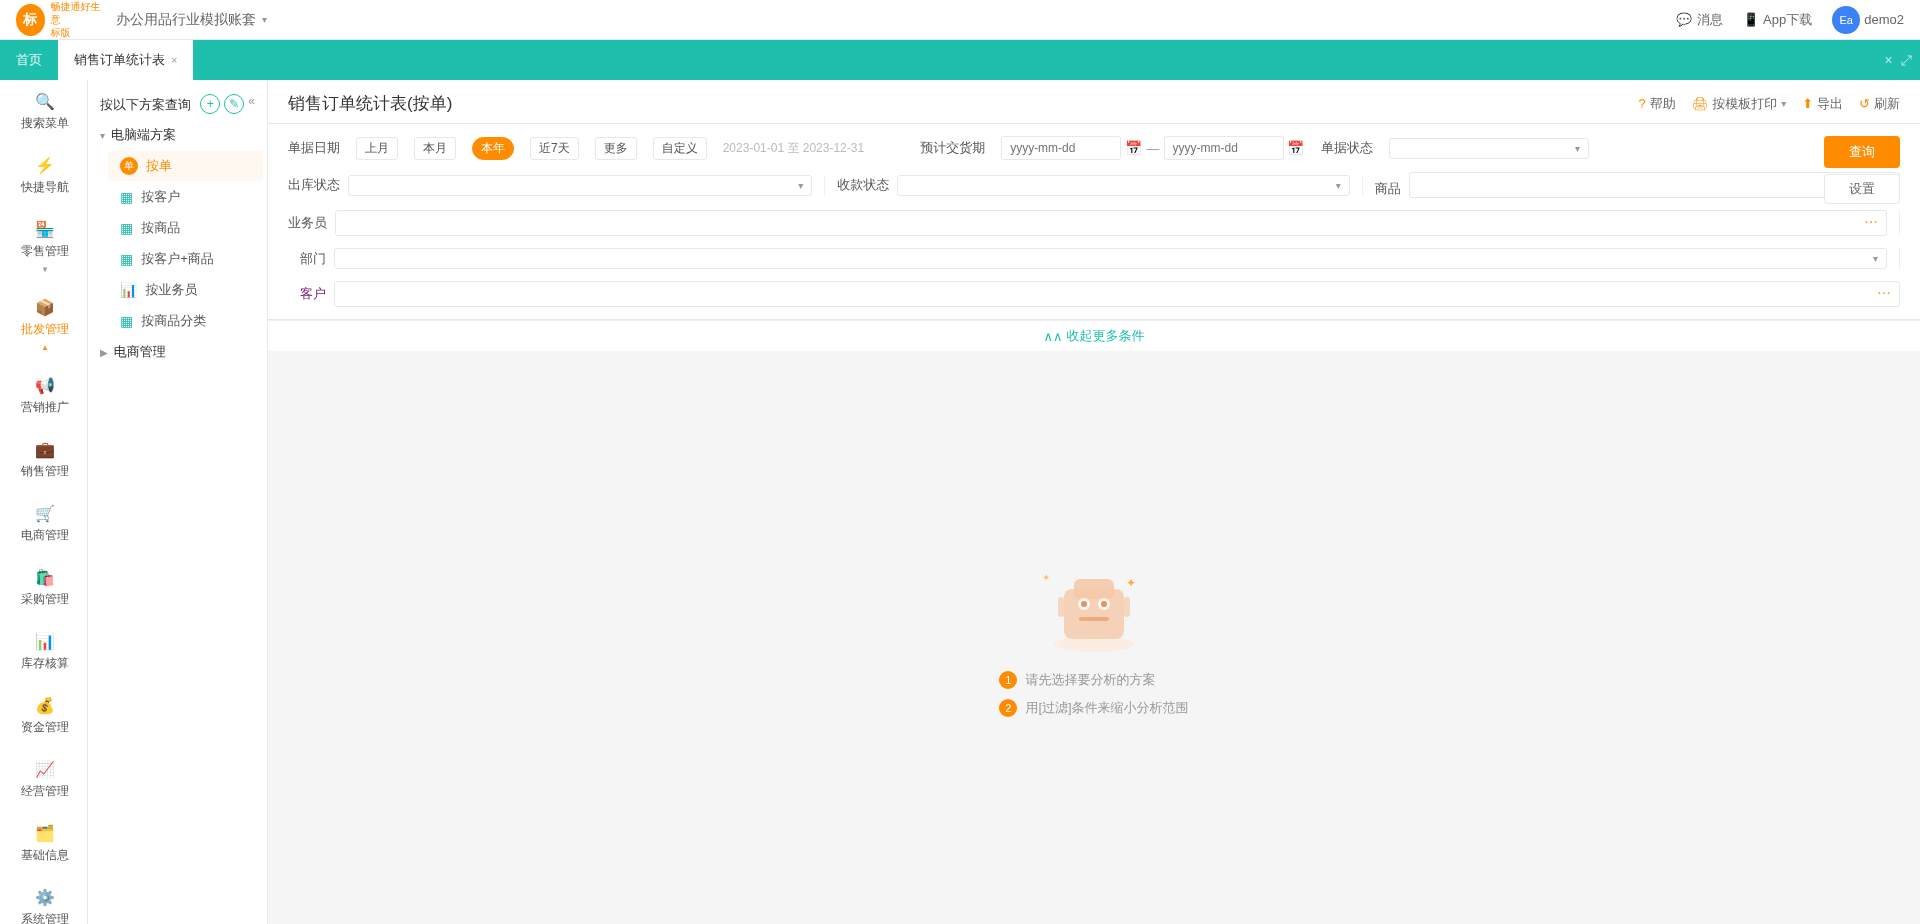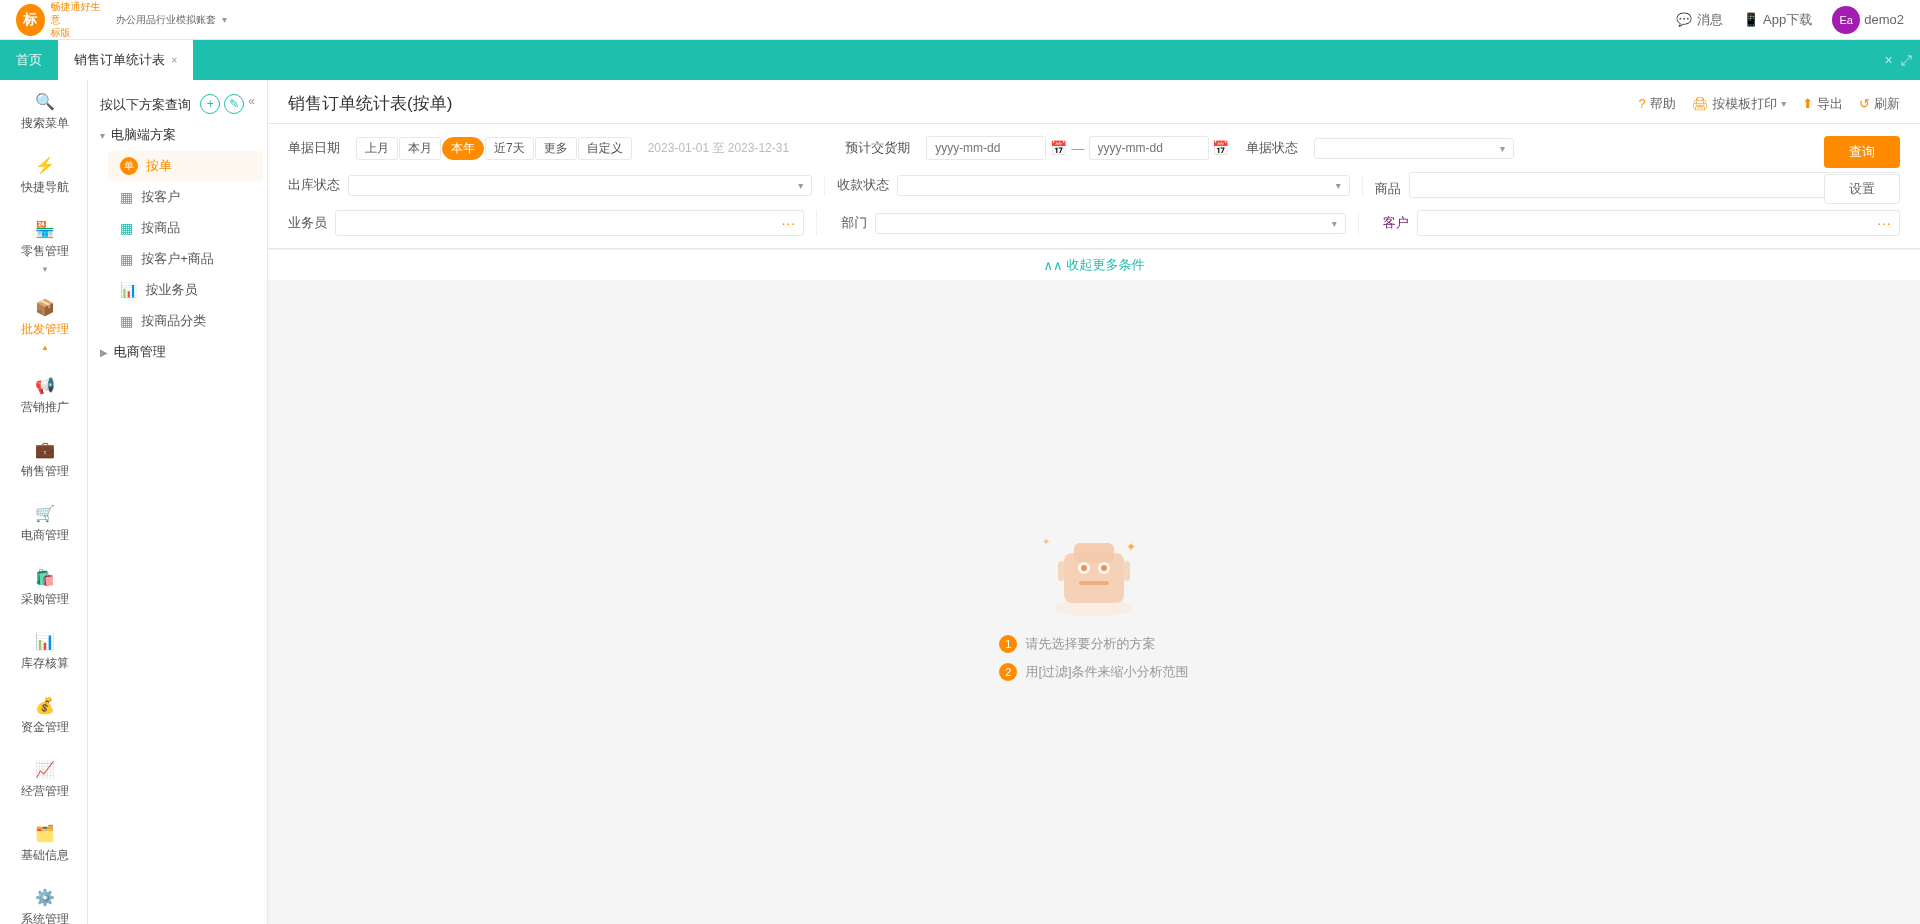--- a/index.html
+++ b/index.html
@@ -7,25 +7,25 @@
 
     
     .top-bar {
       display: flex; align-items: center; background: #fff; height: 40px;
       border-bottom: 1px solid #e8e8e8; padding: 0 16px; gap: 12px;
     }
     .logo-area { display: flex; align-items: center; gap: 6px; width: 88px; }
     .logo-icon { width: 32px; height: 32px; background: #ff8c00; border-radius: 50%; display: flex; align-items: center; justify-content: center; color: #fff; font-size: 14px; font-weight: bold; }
     .logo-text { font-size: 11px; color: #ff8c00; line-height: 1.2; }
     .page-title-bar { display: flex; align-items: center; gap: 6px; flex: 1; }
-    .page-title-text { color: #666; font-size: 10px; }
+    .page-title-text { color: #666; font-size: 14px; }
     .dropdown-arrow { color: #999; font-size: 10px; }
     .top-right { display: flex; align-items: center; gap: 20px; margin-left: auto; }
     .top-icon-btn { display: flex; align-items: center; gap: 4px; color: #666; font-size: 13px; cursor: pointer; }
-    .user-avatar { width: 28px; height: 28px; border-radius: 50%; background: #a21caf; color: #fff; display: flex; align-items: center; justify-content: center; font-size: 11px; }
+    .user-avatar { width: 28px; height: 28px; border-radius: 50%; background: #3b82f6; color: #fff; display: flex; align-items: center; justify-content: center; font-size: 11px; }
 
     
     .tab-bar {
       display: flex; align-items: center; background: #1ebfad; height: 40px; padding: 0 0 0 0;
     }
     .tab-item { 
       display: flex; align-items: center; padding: 0 16px; height: 40px; cursor: pointer;
       font-size: 13px; color: rgba(255,255,255,0.85); gap: 6px;
     }
     .tab-item.active { background: #fff; color: #333; }
@@ -262,21 +262,21 @@
           </div>
         </div>
       </div>
 
       <div style="background:#fff; padding:12px 20px; border-bottom:1px solid #e8e8e8; position:relative;">
 
         <div style="display:flex; align-items:center; gap:16px; margin-bottom:12px;">
 
           <span style="color:#555;font-size:13px;white-space:nowrap;">单据日期</span>
 
-          <div style="display:flex;gap:1px;align-items:center;">
+          <div style="display:flex;gap:16px;align-items:center;">
             <button style="padding:2px 8px;border:1px solid #e8e8e8;border-radius:3px;font-size:12px;color:#555;cursor:pointer;background:#fff;">上月</button>
             <button style="padding:2px 8px;border:1px solid #e8e8e8;border-radius:3px;font-size:12px;color:#555;cursor:pointer;background:#fff;">本月</button>
             <button style="padding:2px 8px;border:1px solid #ff8c00;border-radius:12px;font-size:12px;color:#fff;cursor:pointer;background:#ff8c00;">本年</button>
             <button style="padding:2px 8px;border:1px solid #e8e8e8;border-radius:3px;font-size:12px;color:#555;cursor:pointer;background:#fff;">近7天</button>
             <button style="padding:2px 8px;border:1px solid #e8e8e8;border-radius:3px;font-size:12px;color:#555;cursor:pointer;background:#fff;">更多</button>
             <button style="padding:2px 8px;border:1px solid #e8e8e8;border-radius:3px;font-size:12px;color:#555;cursor:pointer;background:#fff;">自定义</button>
           </div>
           <span style="font-size:12px;color:#bbb;">2023-01-01 至 2023-12-31</span>
 
           <span style="color:#555;font-size:13px;white-space:nowrap;margin-left:40px;">预计交货期</span>
@@ -314,21 +314,21 @@
           </div>
 
           <div style="display:flex;align-items:center;gap:8px;padding-left:12px;">
             <span style="color:#555;font-size:13px;white-space:nowrap;margin-top:8px;">商品</span>
             <div style="display:flex;align-items:center;border:1px solid #e8e8e8;border-radius:3px;background:#fff;padding:4px 8px;flex:1;cursor:pointer;justify-content:flex-end;">
               <span style="color:#ff8c00;font-size:14px;">···</span>
             </div>
           </div>
         </div>
 
-        <div style="display:grid;grid-template-columns:1fr 1fr 1fr;gap:12px;align-items:center;">
+        <div style="display:grid;grid-template-columns:1fr;gap:12px;align-items:center;font-family:Liberation Serif, serif;">
 
           <div style="display:flex;align-items:center;gap:8px;padding-right:12px;border-right:1px solid #f0f0f0;">
             <span style="color:#555;font-size:13px;white-space:nowrap;">业务员</span>
             <div style="display:flex;align-items:center;border:1px solid #e8e8e8;border-radius:3px;background:#fff;padding:4px 8px;flex:1;cursor:pointer;justify-content:flex-end;">
               <span style="color:#ff8c00;font-size:14px;">···</span>
             </div>
           </div>
 
           <div style="display:flex;align-items:center;gap:8px;padding:0 12px;border-right:1px solid #f0f0f0;">
             <span style="color:#555;font-size:13px;white-space:nowrap;">部门</span>

